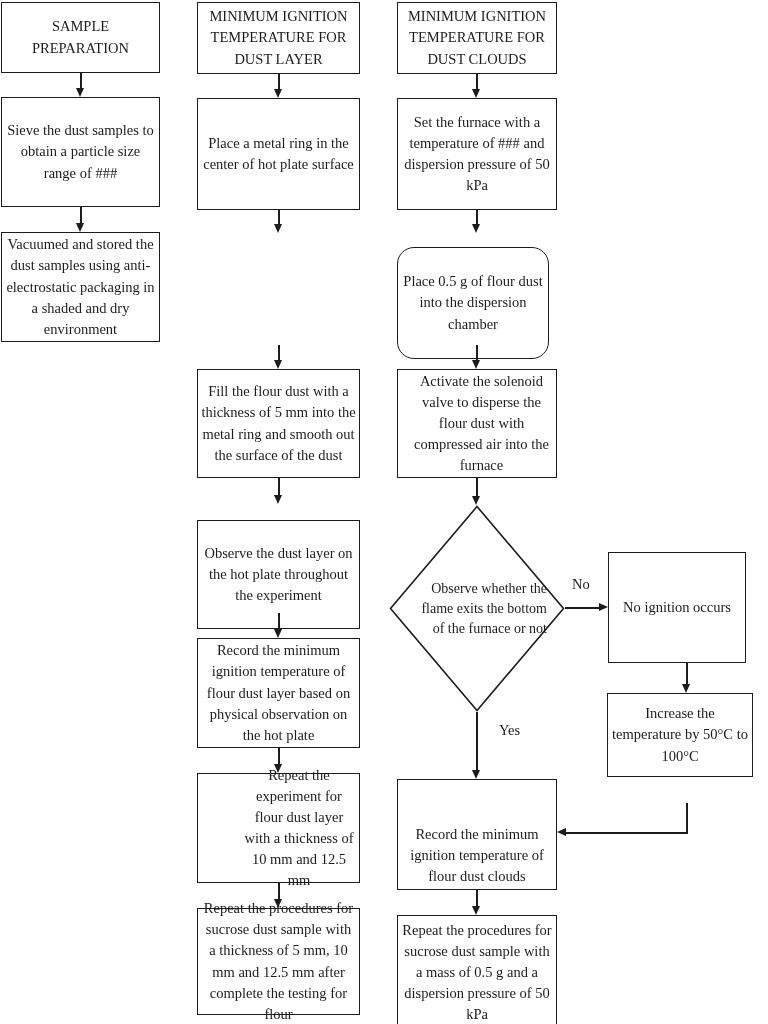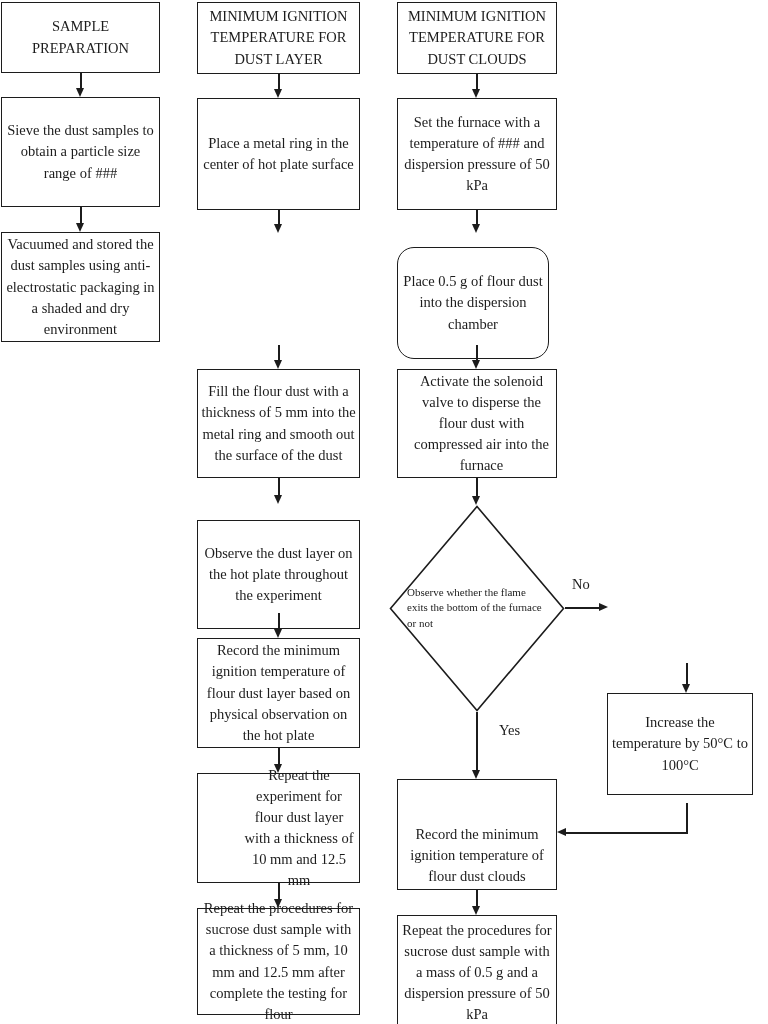--- a/index.html
+++ b/index.html
@@ -39,22 +39,22 @@
     background: #ffffff;
     padding: 0 1px;
   }
   .diamond-wrap { position: absolute; }
   .diamond-wrap svg { position: absolute; left: 0; top: 0; }
   .diamond-text {
     position: absolute;
     left: 50%; top: 50%;
     transform: translate(-50%, -50%);
     width: 140px;
-    text-align: left;
-    font-size: 11px;
+    text-align: right;
+    font-size: 14px;
     line-height: 1.45;
   }
 </style>
 </head>
 <body>
 
 <div class="canvas">
 
   <div class="box" style="left:1px; top:2px; width:159px; height:71px;">
     <span class="t">SAMPLE PREPARATION</span>
@@ -142,23 +142,26 @@
   </div>
   <div class="vline" style="left:476px; top:890px; height:16px;"></div>
   <div class="arr down" style="left:472px; top:906px;"></div>
   <div class="box" style="left:397px; top:915px; width:160px; height:115px;">
     <span class="t">Repeat the procedures for sucrose dust sample with a mass of 0.5 g and a dispersion pressure of 50 kPa</span>
   </div>
 
   <div class="branch-label" style="left:571px; top:576px;font-family:Liberation Serif, serif;">No</div>
   <div class="hline" style="left:565px; top:607px; width:35px;"></div>
   <div class="arr right" style="left:599px; top:603px;"></div>
+  <div class="box" style="left:608px; top:552px; width:138px; height:111px;">
+    <span class="t">No ignition occurs</span>
+  </div>
   <div class="vline" style="left:686px; top:663px; height:21px;"></div>
   <div class="arr down" style="left:682px; top:684px;"></div>
-  <div class="box" style="left:607px; top:693px; width:146px; height:102px;">
+  <div class="box" style="left:607px; top:693px; width:146px; height:84px;">
     <span class="t">Increase the temperature by 50°C to 100°C</span>
   </div>
 
   <div class="vline" style="left:686px; top:803px; height:31px;"></div>
   <div class="hline" style="left:565px; top:832px; width:123px;"></div>
   <div class="arr left" style="left:557px; top:828px;"></div>
 
 </div>
 
 </body></html>

